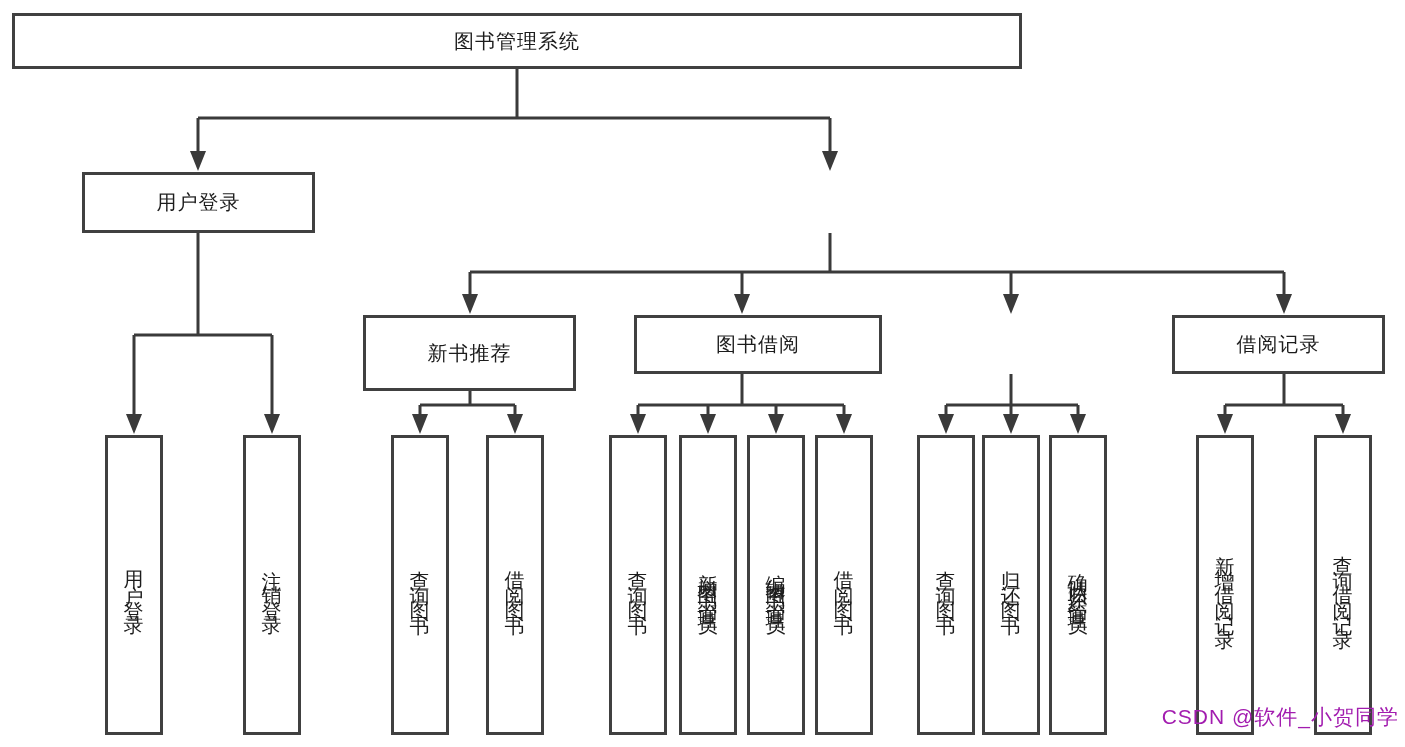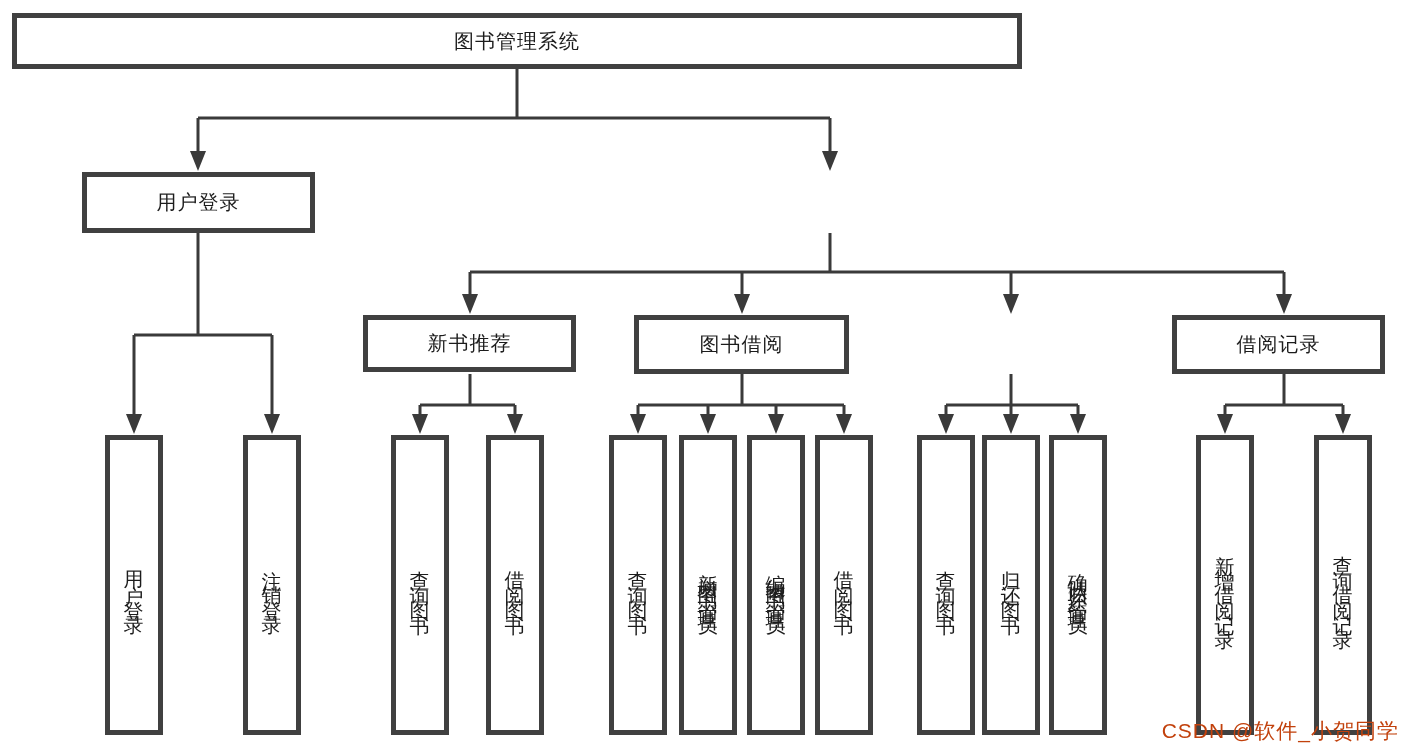--- a/index.html
+++ b/index.html
@@ -1,25 +1,25 @@
 <!DOCTYPE html>
 <html><head>
 <meta charset="utf-8">
 <style>
   html,body{margin:0;padding:0;background:#ffffff;}
   body{font-family:"Liberation Sans","DejaVu Sans",sans-serif;}
   #canvas{position:relative;width:1405px;height:747px;background:#ffffff;overflow:hidden;}
   #connector-svg{position:absolute;left:0;top:0;width:1405px;height:747px;z-index:1;}
-  .box{position:absolute;box-sizing:border-box;background:#ffffff;border:5px solid #404040;
+  .box{position:absolute;box-sizing:border-box;background:#ffffff;border:3px solid #404040;
        color:#1c1c1c;display:flex;align-items:center;justify-content:center;z-index:2;}
   .hbox{font-size:20px;letter-spacing:1px;}
   .vbox{writing-mode:vertical-rl;text-orientation:mixed;font-size:20px;letter-spacing:15px;line-height:1;}
   .vbox.tight{letter-spacing:6px;}
-  #watermark{position:absolute;right:6px;bottom:2px;z-index:3;font-size:21px;
-             color:#c2410c;letter-spacing:1px;white-space:nowrap;}
+  #watermark{position:absolute;right:6px;bottom:16px;z-index:3;font-size:21px;
+             color:#a21caf;letter-spacing:1px;white-space:nowrap;}
 </style>
 </head>
 <body>
 
 <div id="canvas">
 
   <svg id="connector-svg" viewBox="0 0 1405 747" xmlns="http://www.w3.org/2000/svg">
     <g stroke="#3a3a3a" stroke-width="3" fill="none">
       <path d="M517 69 V118 M198 118 H830 M198 118 V156 M830 118 V156"></path>
       <path d="M198 233 V335 M134 335 H272 M134 335 V419 M272 335 V419"></path>
@@ -49,22 +49,22 @@
       <polygon points="1070,414 1086,414 1078,434"></polygon>
       <polygon points="1217,414 1233,414 1225,434"></polygon>
       <polygon points="1335,414 1351,414 1343,434"></polygon>
     </g>
   </svg>
 
   <div class="box hbox" style="left:12px;top:13px;width:1010px;height:56px">图书管理系统</div>
 
   <div class="box hbox" style="left:82px;top:172px;width:233px;height:61px">用户登录</div>
 
-  <div class="box hbox" style="left:363px;top:315px;width:213px;height:57px">新书推荐</div>
-  <div class="box hbox" style="left:634px;top:315px;width:215px;height:59px">图书借阅</div>
+  <div class="box hbox" style="left:363px;top:315px;width:213px;height:76px">新书推荐</div>
+  <div class="box hbox" style="left:634px;top:315px;width:248px;height:59px">图书借阅</div>
   <div class="box hbox" style="left:1172px;top:315px;width:213px;height:59px">借阅记录</div>
 
   <div class="box vbox" style="left:105px;top:435px;width:58px;height:300px">用户登录</div>
   <div class="box vbox" style="left:243px;top:435px;width:58px;height:300px">注销登录</div>
 
   <div class="box vbox" style="left:391px;top:435px;width:58px;height:300px">查询图书</div>
   <div class="box vbox" style="left:486px;top:435px;width:58px;height:300px">借阅图书</div>
 
   <div class="box vbox" style="left:609px;top:435px;width:58px;height:300px">查询图书</div>
   <div class="box vbox tight" style="left:679px;top:435px;width:58px;height:300px">新增图书（管理员）</div>

